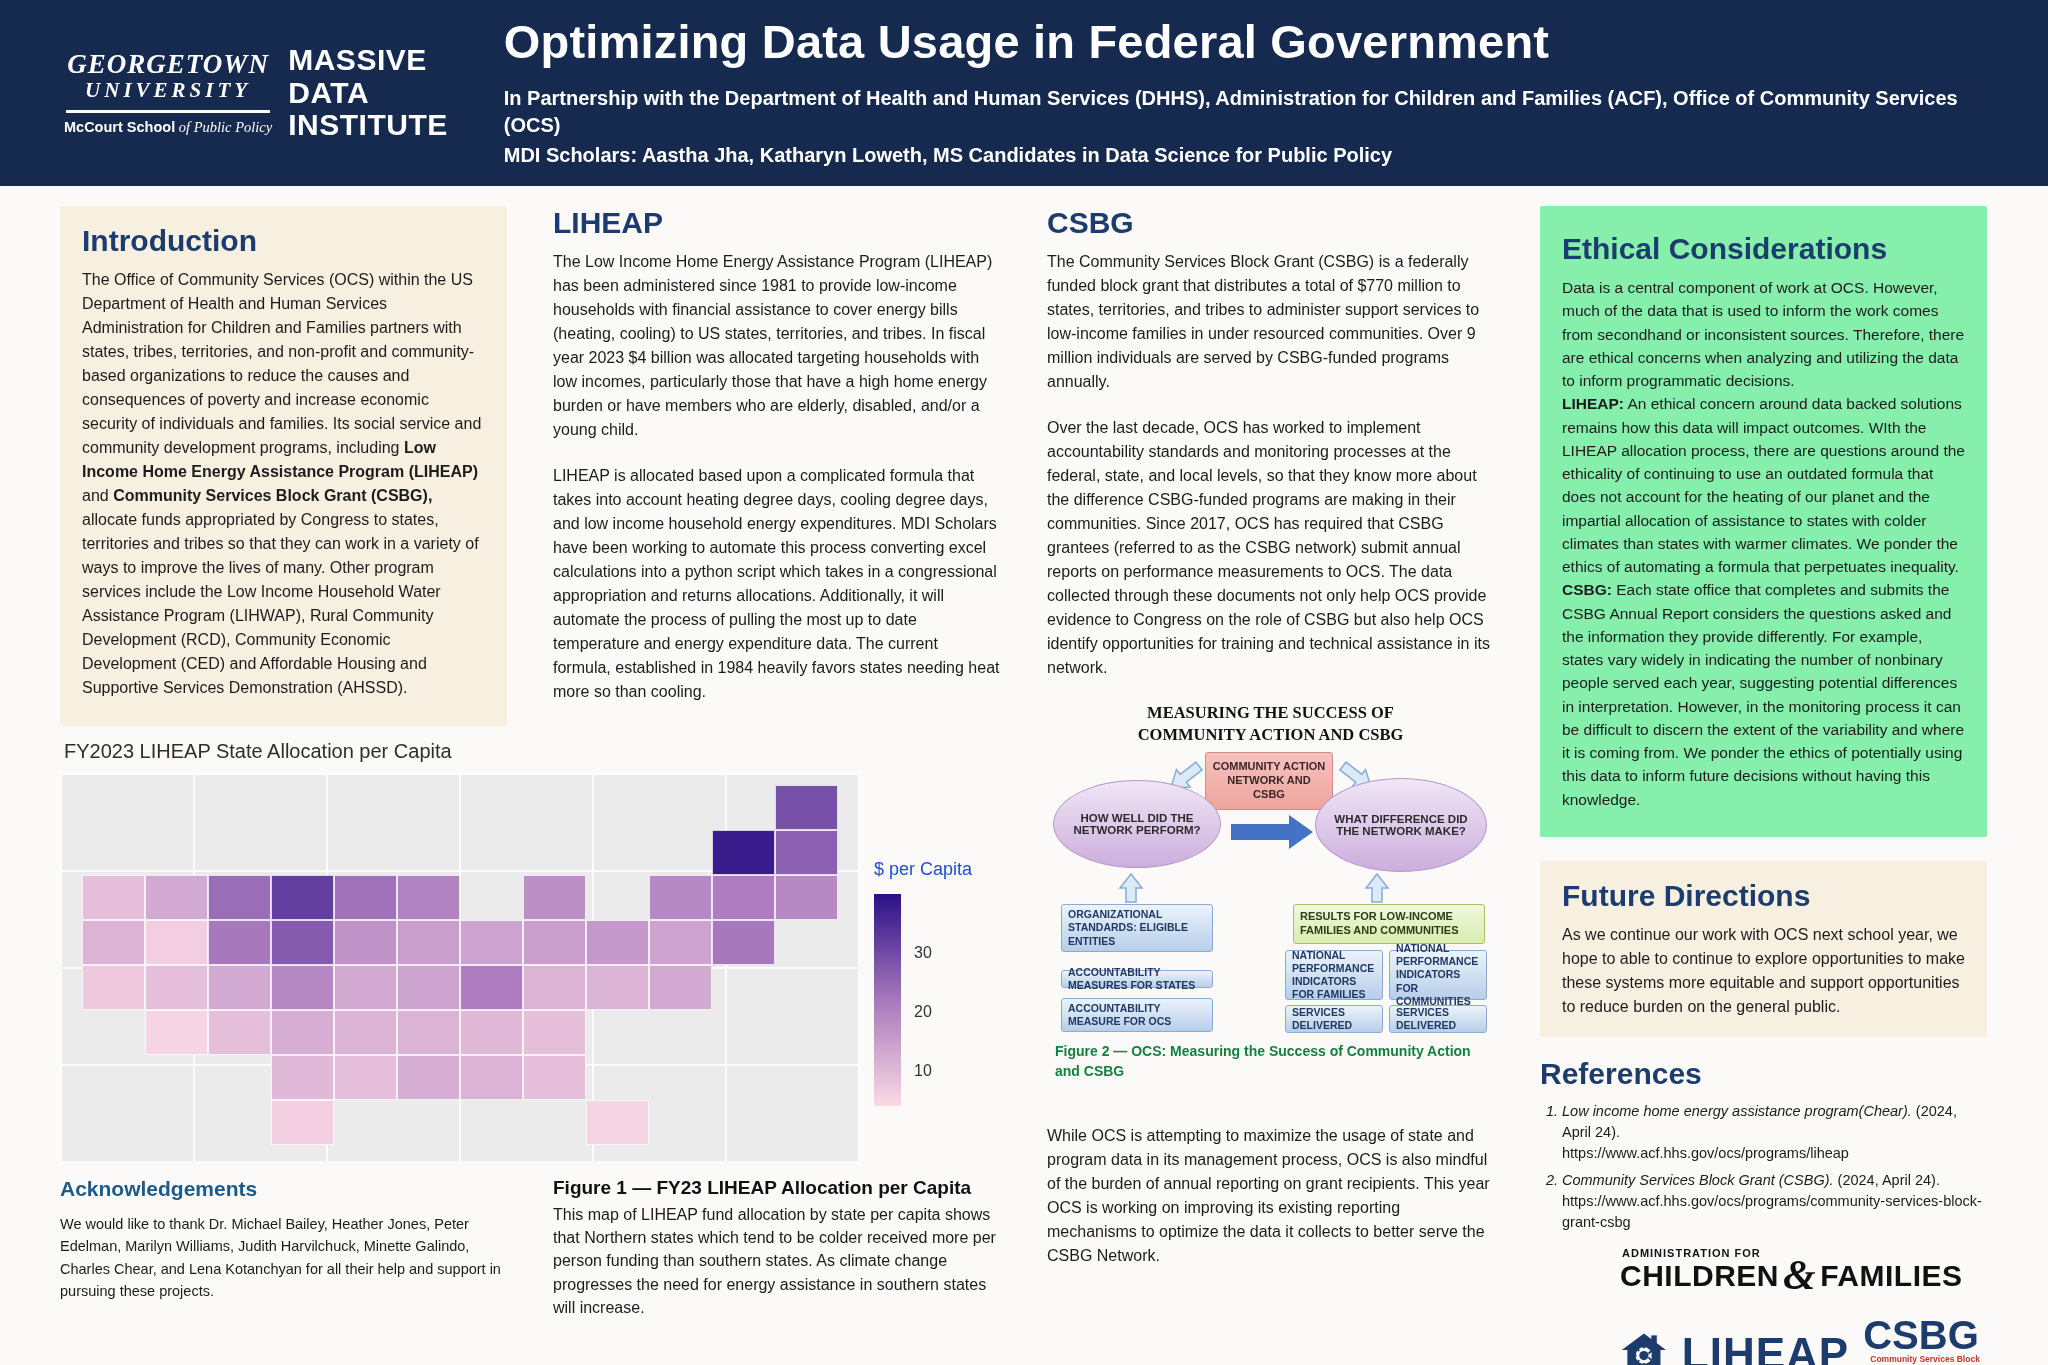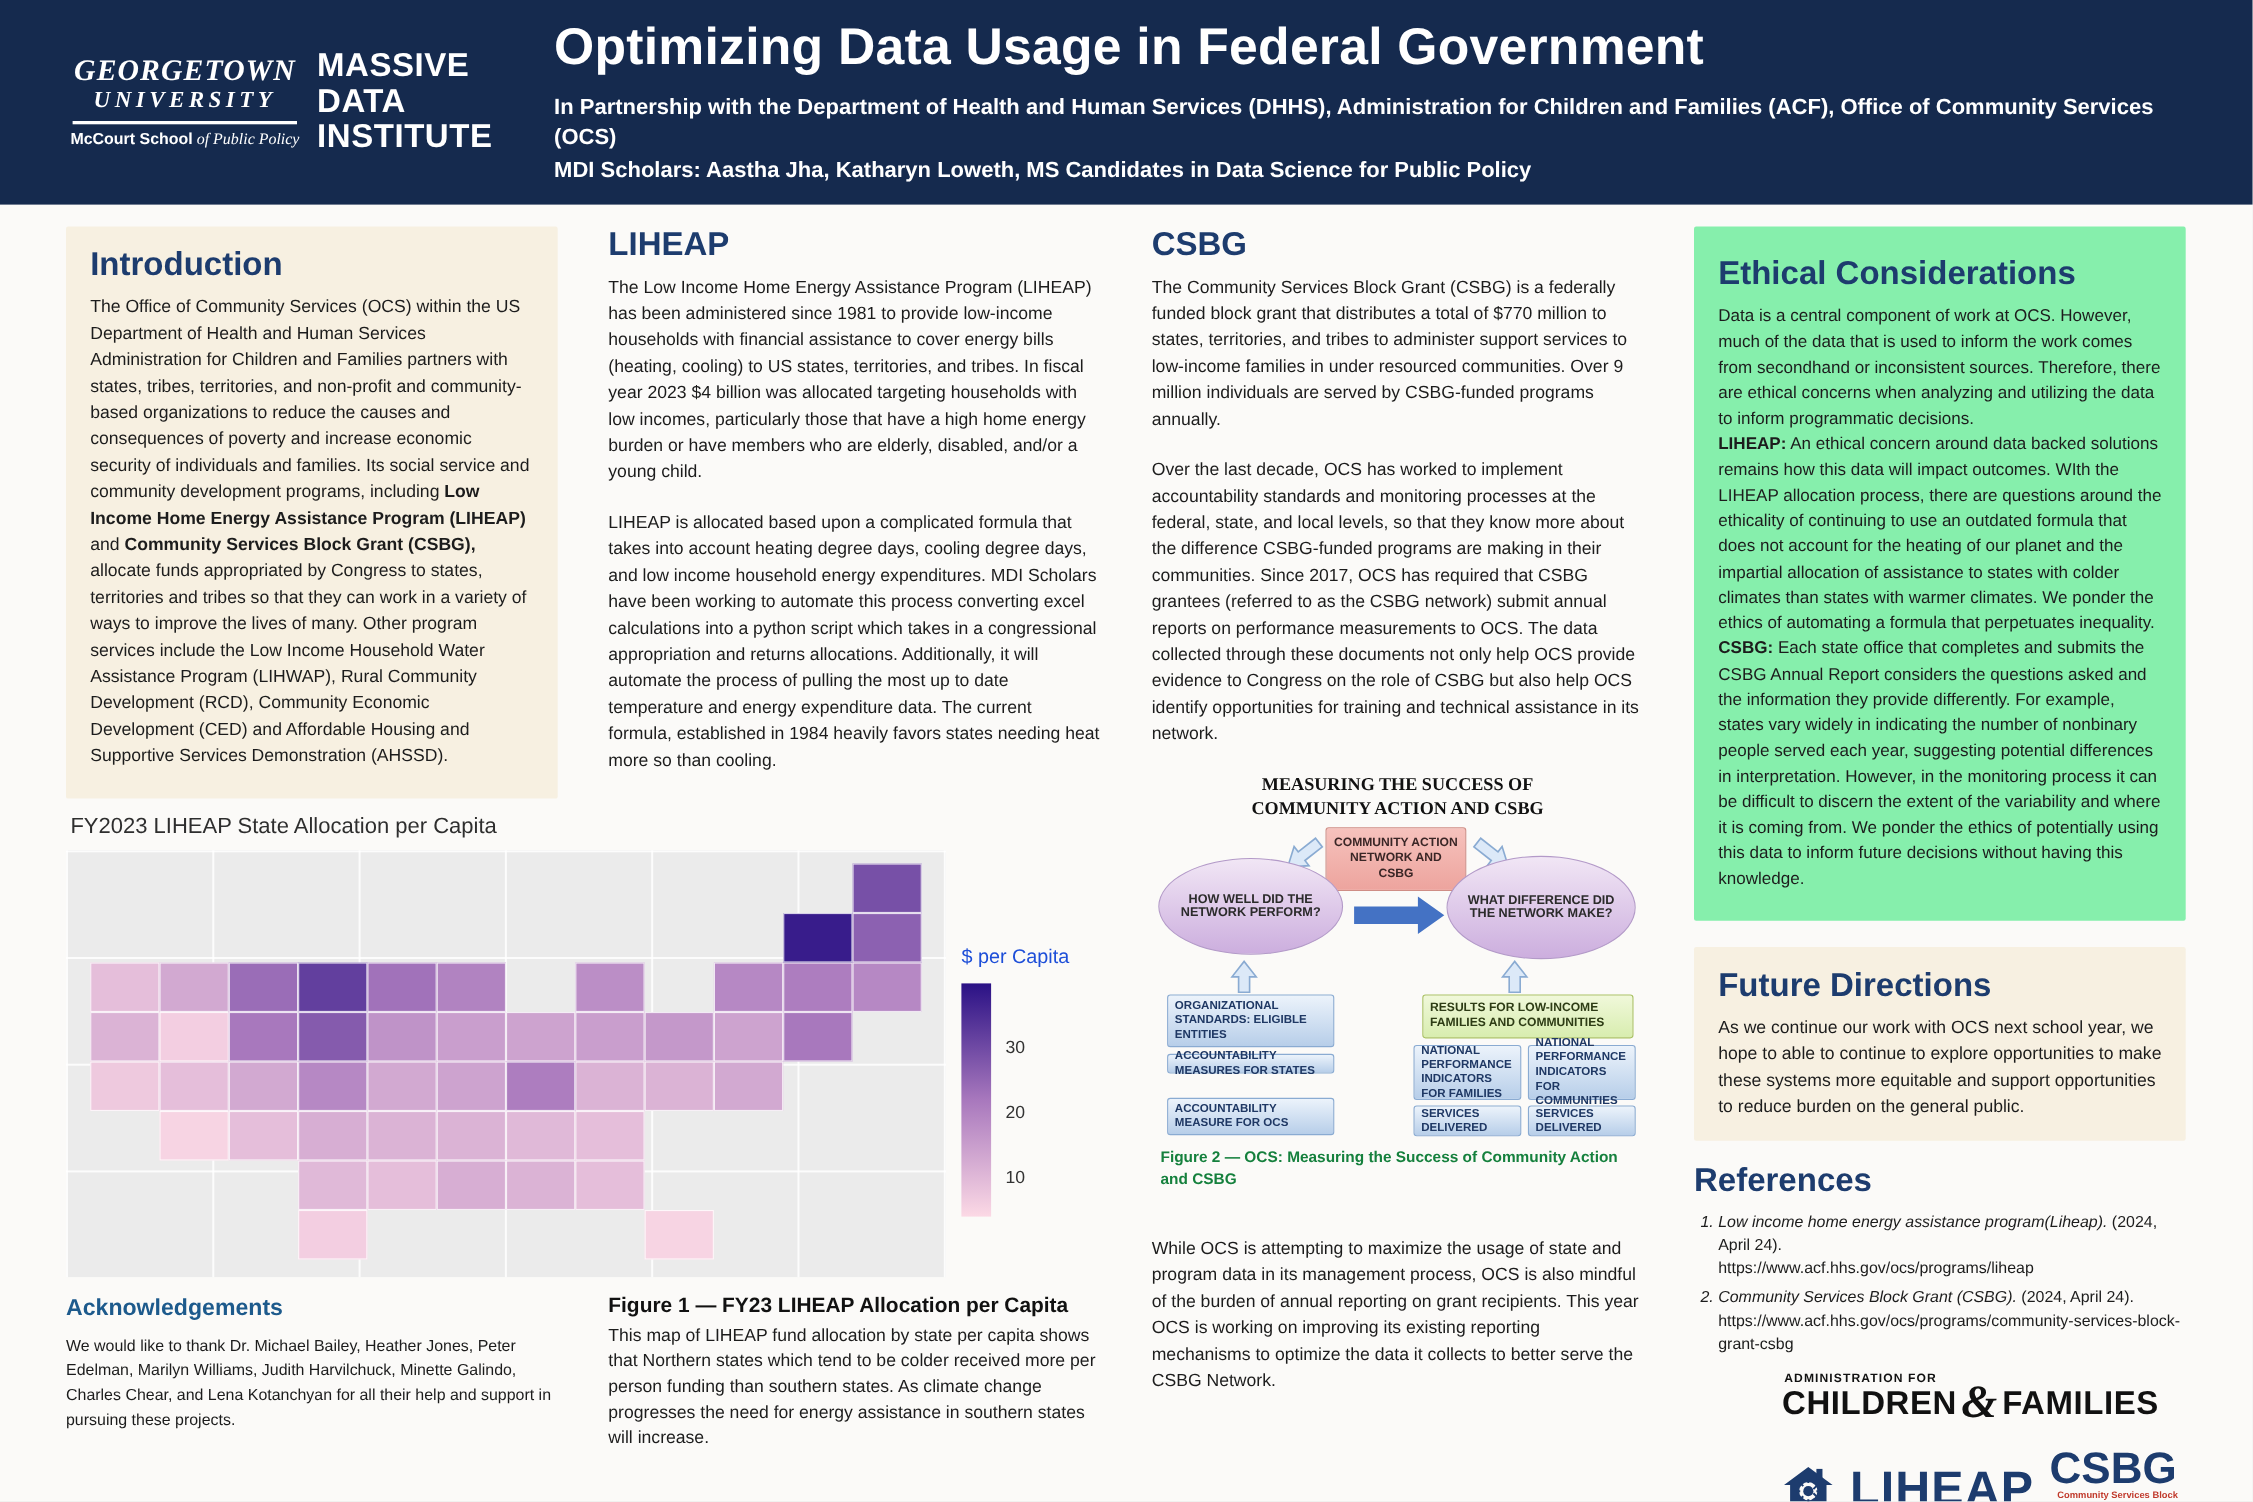--- a/index.html
+++ b/index.html
@@ -236,21 +236,21 @@
             <g transform="translate(330,200) rotate(-90)">
               <path d="M0 -5 L14 -5 L14 -11 L28 0 L14 11 L14 5 L0 5 Z" fill="#dce9f8" stroke="#8aabd2" stroke-width="1.5"></path>
             </g>
           </svg>
 
           <div class="dg-box dg-pink" style="left:158px;top:50px;width:128px;height:58px;">COMMUNITY ACTION NETWORK AND CSBG</div>
           <div class="dg-ellipse" style="left:6px;top:78px;width:168px;height:88px;">HOW WELL DID THE NETWORK PERFORM?</div>
           <div class="dg-ellipse" style="left:268px;top:76px;width:172px;height:94px;">WHAT DIFFERENCE DID THE NETWORK MAKE?</div>
 
           <div class="dg-box dg-blue" style="left:14px;top:202px;width:152px;height:48px;">ORGANIZATIONAL STANDARDS: ELIGIBLE ENTITIES</div>
-          <div class="dg-box dg-blue" style="left:14px;top:256px;width:152px;height:18px;">ACCOUNTABILITY MEASURES FOR STATES</div>
+          <div class="dg-box dg-blue" style="left:14px;top:268px;width:152px;height:18px;">ACCOUNTABILITY MEASURES FOR STATES</div>
           <div class="dg-box dg-blue" style="left:14px;top:296px;width:152px;height:34px;">ACCOUNTABILITY MEASURE FOR OCS</div>
 
           <div class="dg-box dg-green" style="left:246px;top:202px;width:192px;height:40px;">RESULTS FOR LOW-INCOME FAMILIES AND COMMUNITIES</div>
           <div class="dg-box dg-blue" style="left:238px;top:248px;width:98px;height:50px;">NATIONAL PERFORMANCE INDICATORS FOR FAMILIES</div>
           <div class="dg-box dg-blue" style="left:342px;top:248px;width:98px;height:50px;">NATIONAL PERFORMANCE INDICATORS FOR COMMUNITIES</div>
           <div class="dg-box dg-blue" style="left:238px;top:303px;width:98px;height:28px;">SERVICES DELIVERED</div>
           <div class="dg-box dg-blue" style="left:342px;top:303px;width:98px;height:28px;">SERVICES DELIVERED</div>
         </figure>
 
         <p class="fig2-cap">Figure 2 — OCS: Measuring the Success of Community Action and CSBG</p>
@@ -267,21 +267,21 @@
 
         <div class="panel-cream future-panel">
           <h2>Future Directions</h2>
           <p class="body-txt" style="margin:0;">As we continue our work with OCS next school year, we hope to able to continue to explore opportunities to make these systems more equitable and support opportunities to reduce burden on the general public.</p>
         </div>
 
         <div class="refs">
           <h2>References</h2>
           <ol>
             <li>
-              <span class="ref-title">Low income home energy assistance program(Liheap).</span><span class="ref-rest"> (2024, April 24).</span>
+              <span class="ref-title">Low income home energy assistance program(Chear).</span><span class="ref-rest"> (2024, April 24).</span>
               <span class="ref-url">https://www.acf.hhs.gov/ocs/programs/liheap</span>
             </li>
             <li>
               <span class="ref-title">Community Services Block Grant (CSBG).</span><span class="ref-rest"> (2024, April 24).</span>
               <span class="ref-url">https://www.acf.hhs.gov/ocs/programs/community-services-block-grant-csbg</span>
             </li>
           </ol>
         </div>
 
         <div class="logos">

